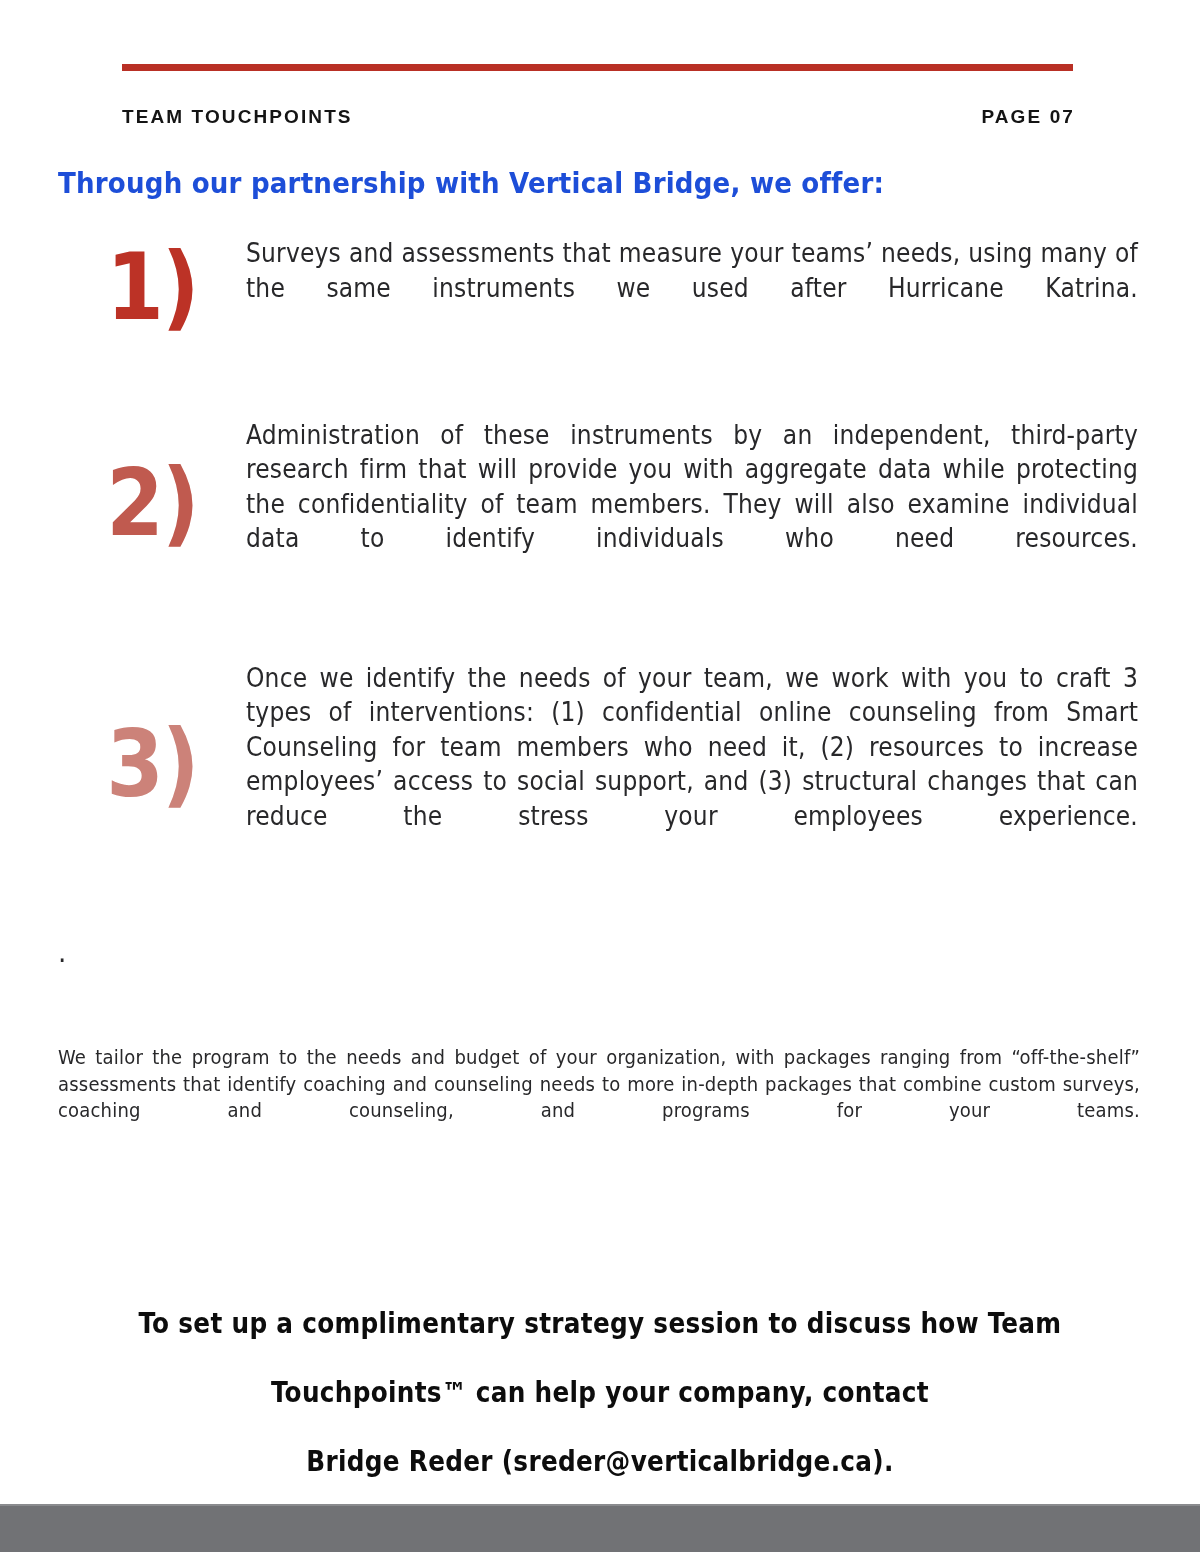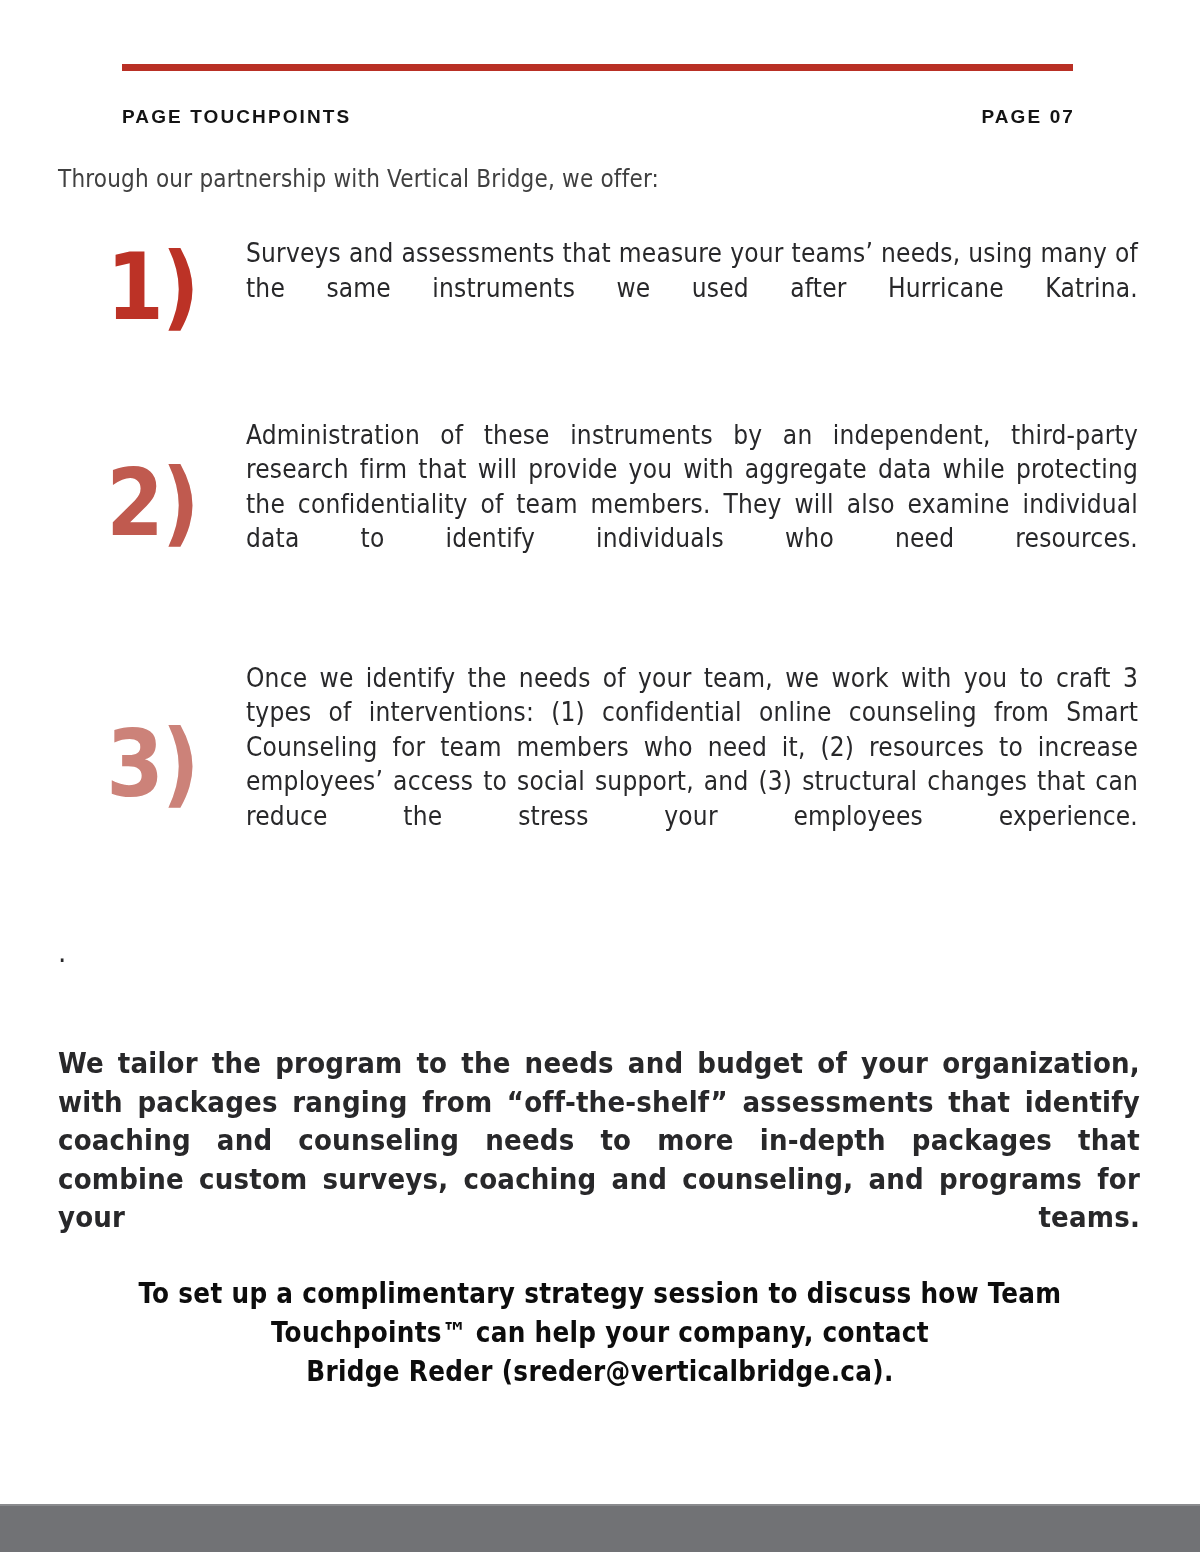--- a/index.html
+++ b/index.html
@@ -50,24 +50,25 @@
     color: #141414;
     white-space: nowrap;
   }
 
   
   .intro {
     position: absolute;
     left: 58px;
     top: 164px;
     width: 1080px;
-    font-size: 24px;
+    font-size: 29px;
     line-height: 1.32;
-    color: #404040;
+    color: #1d4ed8;
     letter-spacing: 0.2px;
+    font-weight: bold;
   }
 
   
   .list {
     position: absolute;
     left: 58px;
     top: 236px;
     width: 1080px;
   }
   .list-item {
@@ -121,48 +122,47 @@
     line-height: 1;
     color: #28282a;
   }
 
   
   .closing {
     position: absolute;
     left: 58px;
     top: 1044px;
     width: 1082px;
-    font-size: 29px;
+    font-size: 20px;
     line-height: 1.33;
     color: #28282a;
     text-align: justify;
     text-justify: inter-word;
     letter-spacing: 0.2px;
-    font-weight: bold;
   }
   .closing::after {
     content: "";
     display: inline-block;
     width: 100%;
   }
 
   
   .cta {
     position: absolute;
     left: 60px;
     top: 1274px;
     width: 1080px;
     text-align: center;
     font-weight: bold;
     font-size: 27.5px;
     line-height: 1.42;
     color: #0d0d0d;
     letter-spacing: 0.3px;
   }
-  .cta-line { display: block; }
+  .cta-line { display: block; margin-top: 30px; }
 
   
   .footer-bar {
     position: absolute;
     left: 0;
     top: 1504px;
     width: 1200px;
     height: 48px;
     background: #717275;
   }
@@ -176,21 +176,21 @@
   }
 </style>
 </head>
 <body>
 
 <div class="page">
 
   <div class="header-rule" style="background: rgb(185, 48, 37);"></div>
 
   <div class="header-row">
-    <div class="header-left">PAGE TOUCHPOINTS</div>
+    <div class="header-left">TEAM TOUCHPOINTS</div>
     <div class="header-right">PAGE 07</div>
   </div>
 
   <div class="intro">Through our partnership with Vertical Bridge, we offer:</div>
 
   <div class="list">
 
     <div class="list-item item-1">
       <div class="marker-cell">
         <span class="marker" style="color: rgb(188, 50, 38);">1)</span>

